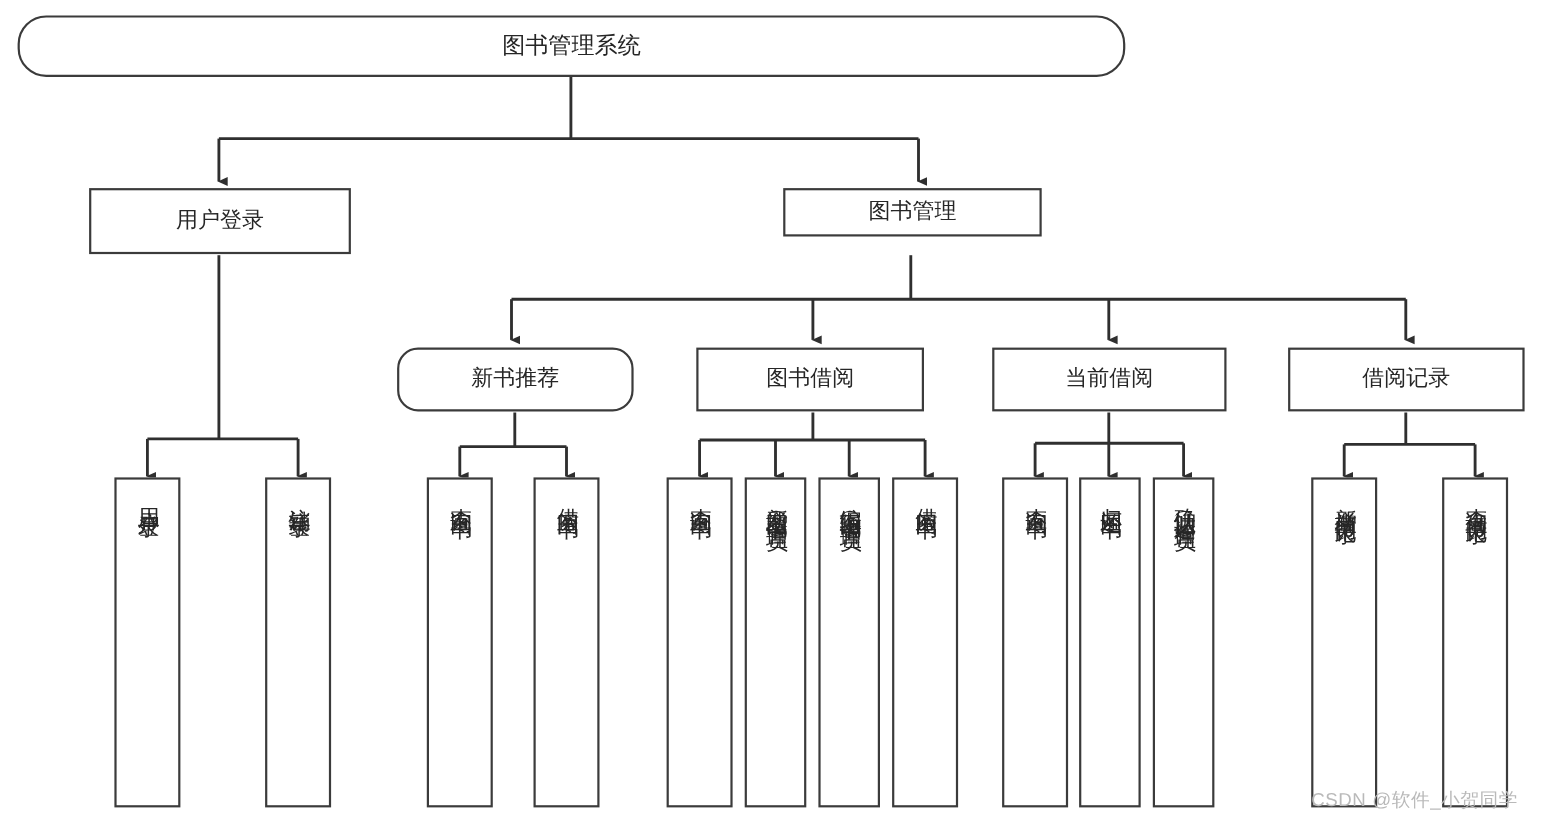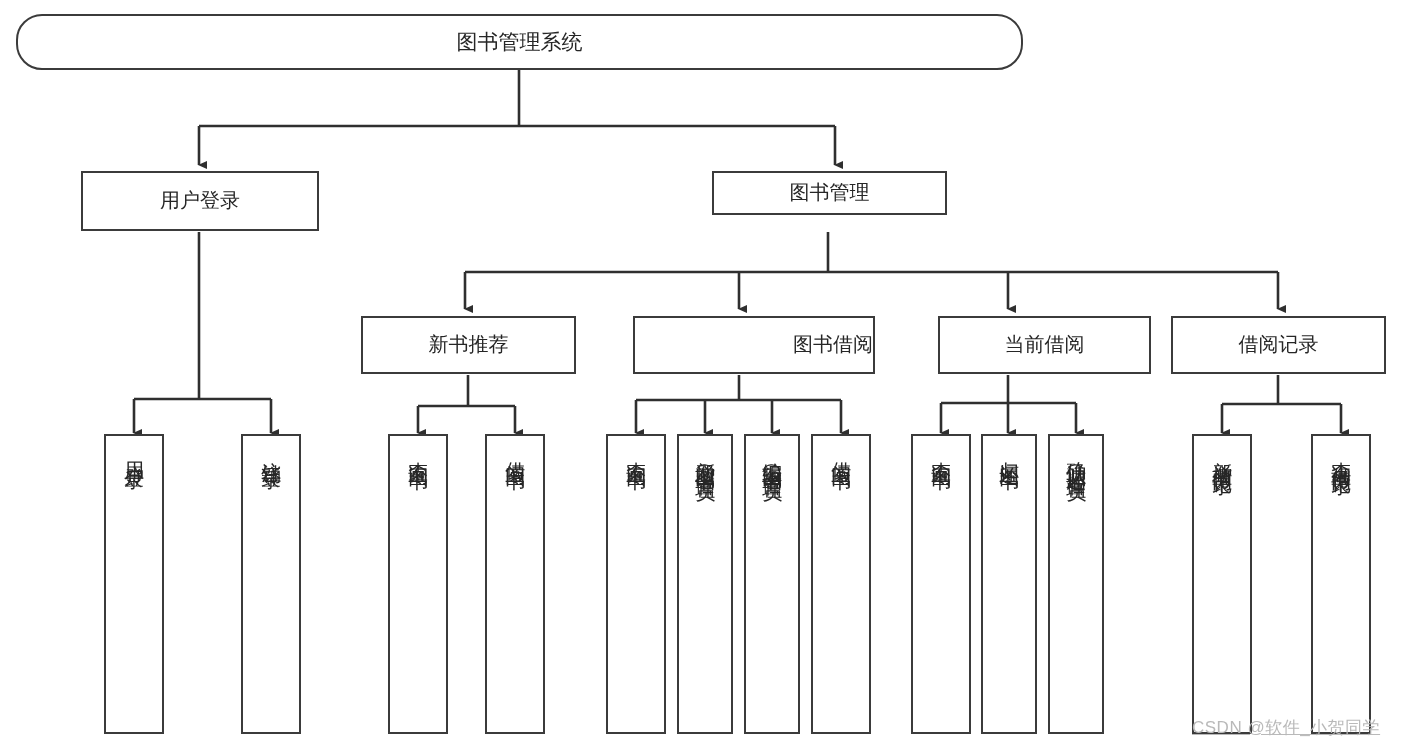--- a/index.html
+++ b/index.html
@@ -119,29 +119,29 @@
   </div>
 
   <div class="node level1" style="left:81px; top:171px; width:238px; height:60px;">
     <span class="htext">用户登录</span>
   </div>
 
   <div class="node level1" style="left:712px; top:171px; width:235px; height:44px;">
     <span class="htext">图书管理</span>
   </div>
 
-  <div class="node level2" style="left:361px; top:316px; width:215px; height:58px;">
+  <div class="node level2" style="left:361px; top:316px; width:215px; height:58px;border-radius:19px;">
     <span class="htext">新书推荐</span>
   </div>
 
-  <div class="node level2" style="left:633px; top:316px; width:242px; height:58px;justify-content:flex-end;">
+  <div class="node level2" style="left:633px; top:316px; width:207px; height:58px;">
     <span class="htext">图书借阅</span>
   </div>
 
-  <div class="node level2" style="left:902px; top:316px; width:213px; height:58px;margin-left:36px;">
+  <div class="node level2" style="left:902px; top:316px; width:213px; height:58px;">
     <span class="htext">当前借阅</span>
   </div>
 
   <div class="node level2" style="left:1171px; top:316px; width:215px; height:58px;text-align:center;">
     <span class="htext">借阅记录</span>
   </div>
 
   <div class="node leaf" style="left:104px; top:434px; width:60px; height:300px;">
     <span class="vtext">用户登录</span>
   </div>
@@ -187,15 +187,15 @@
   </div>
 
   <div class="node leaf" style="left:1192px; top:434px; width:60px; height:300px;">
     <span class="vtext">新增借阅记录</span>
   </div>
 
   <div class="node leaf" style="left:1311px; top:434px; width:60px; height:300px;">
     <span class="vtext">查询借阅记录</span>
   </div>
 
-  <div class="watermark" style="left:1192px; top:716px;text-decoration:underline;">CSDN @软件_小贺同学</div>
+  <div class="watermark" style="left:1192px; top:716px;">CSDN @软件_小贺同学</div>
 
 </div>
 
 </body></html>

